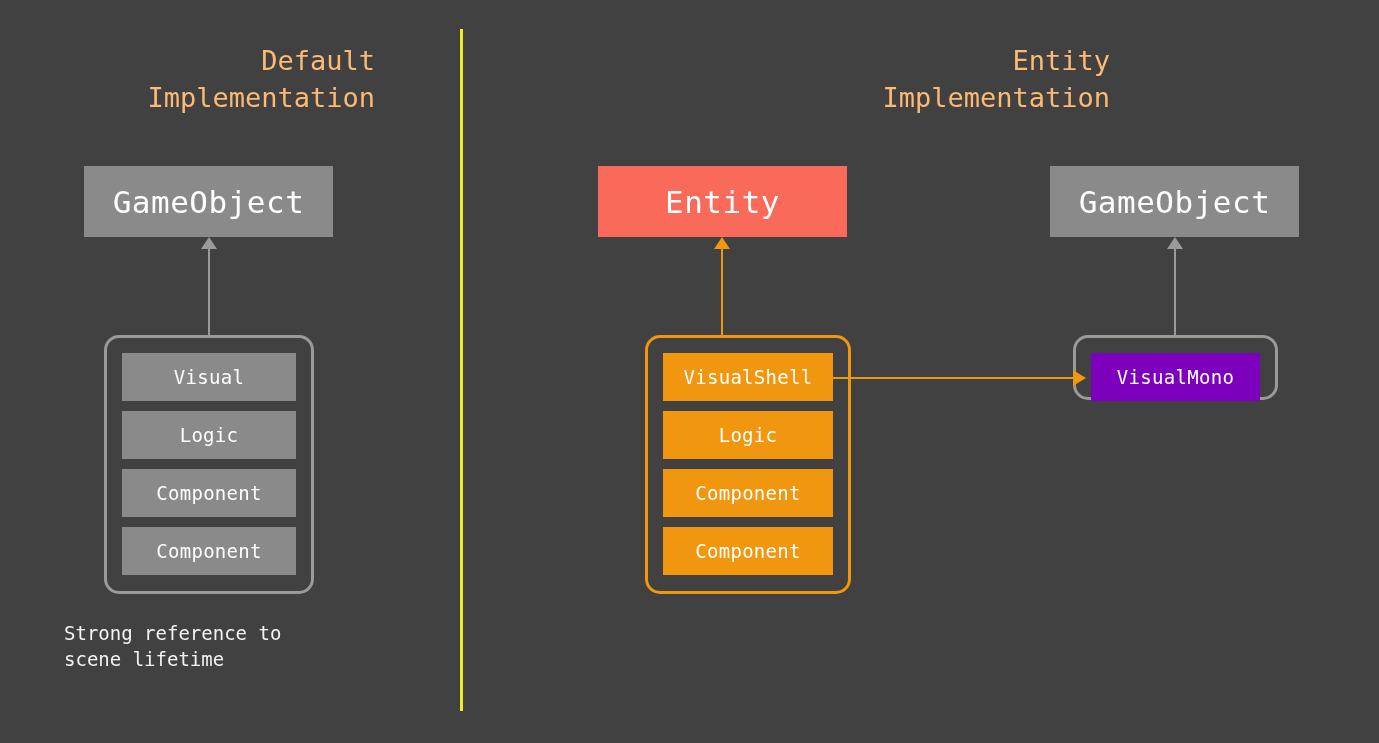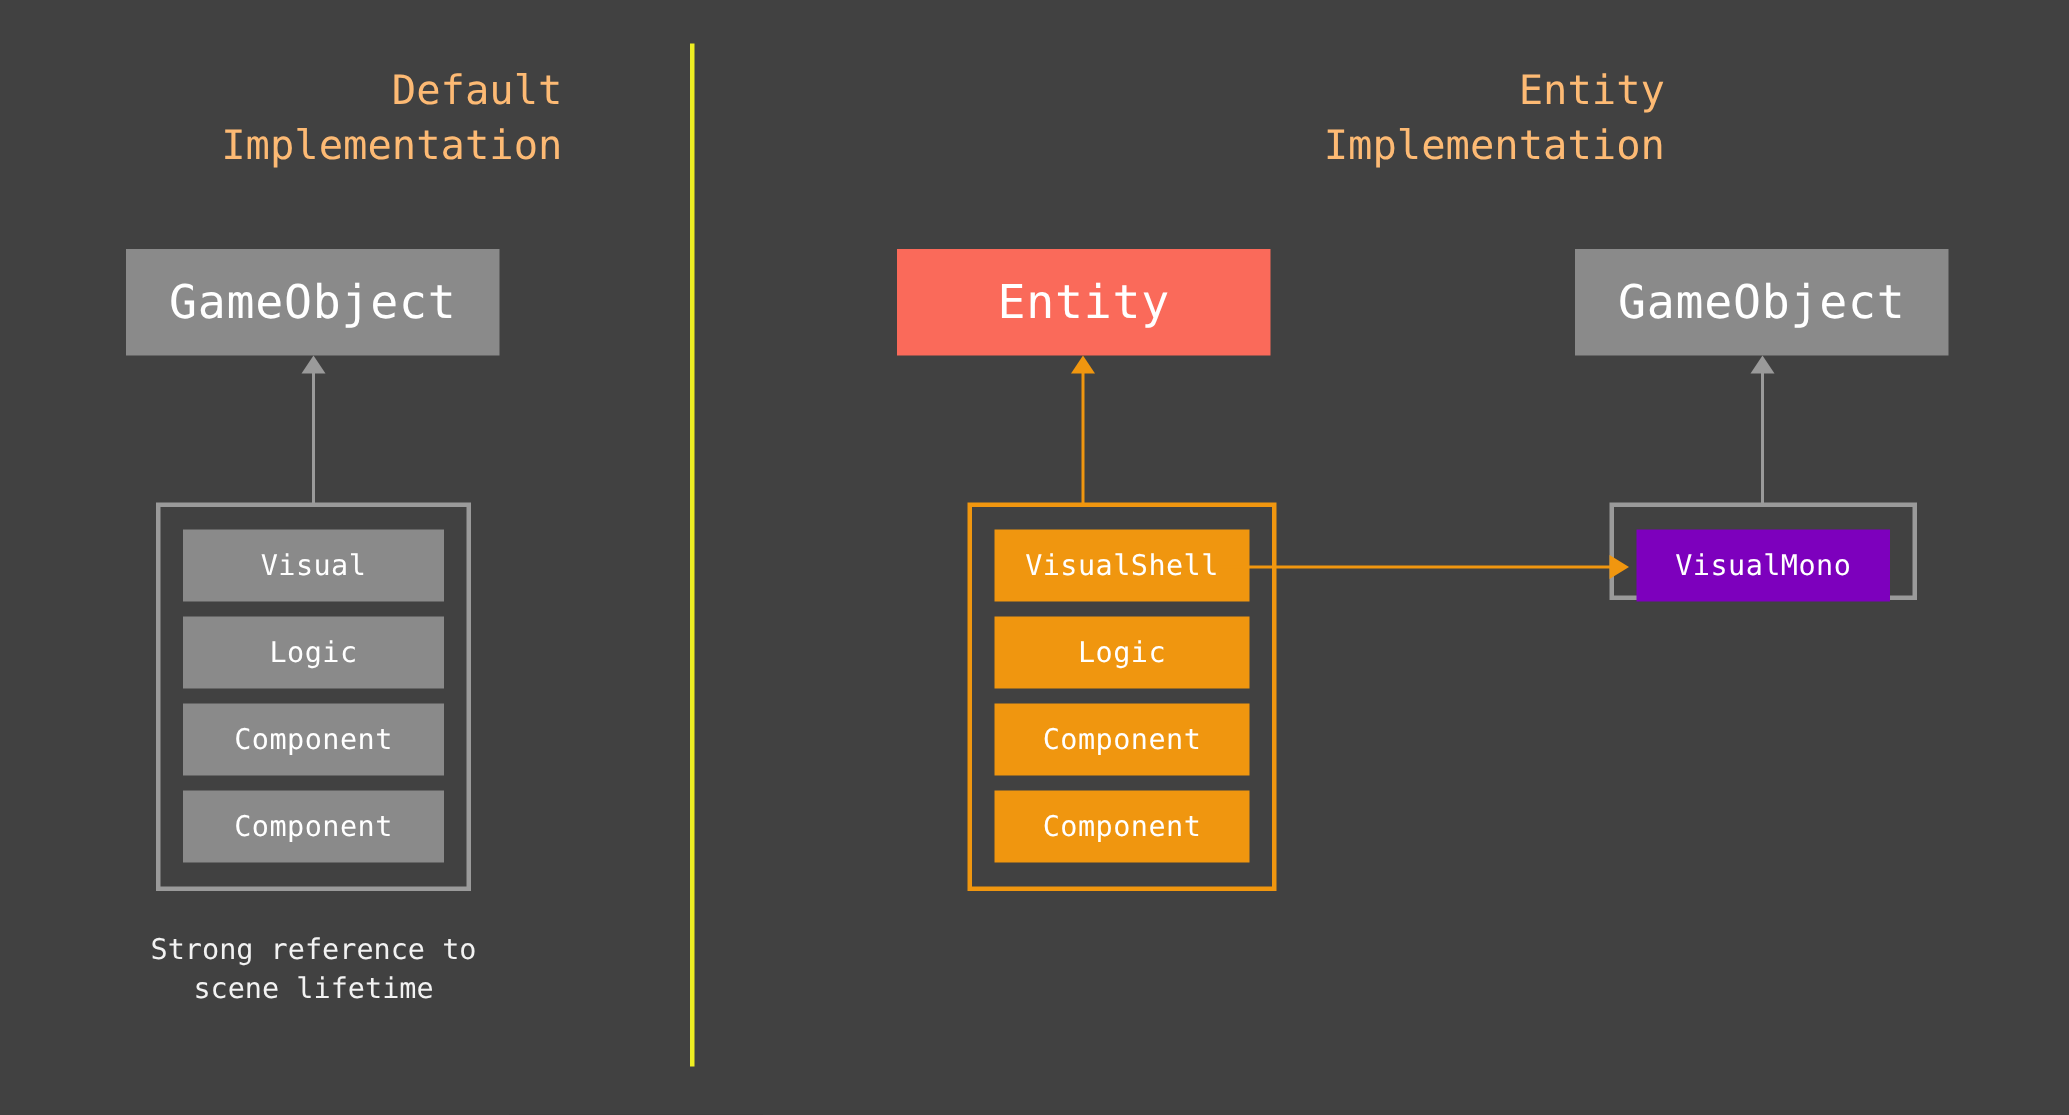--- a/index.html
+++ b/index.html
@@ -48,20 +48,21 @@
     letter-spacing: 0.5px;
   }
   #gameobject-left  { left: 84px;  top: 166px; width: 249px; height: 71px; background: #8a8a8a; }
   #entity-box       { left: 598px; top: 166px; width: 249px; height: 71px; background: #fa6a5a; }
   #gameobject-right { left: 1050px;top: 166px; width: 249px; height: 71px; background: #8a8a8a; }
 
   
   .container-box {
     position: absolute;
     box-sizing: border-box;
+    border-radius: 15px;
   }
   #container-left  { left: 104px; top: 335px; width: 210px; height: 259px; border: 3px solid #9a9a9a; }
   #container-mid   { left: 620px; top: 335px; width: 206px; height: 259px; border: 3px solid #f0960f; margin-left: 25px; }
   #container-right { left: 1073px;top: 335px; width: 205px; height: 65px;  border: 3px solid #9a9a9a; }
 
   .slot-stack {
     position: absolute;
     left: 15px;
     top: 15px;
     right: 15px;
@@ -123,21 +124,20 @@
     border-bottom: 8px solid transparent;
     border-left: 13px solid #f0960f;
   }
 
   
   .caption {
     position: absolute;
     color: #f2f2f2;
     font-size: 19px;
     line-height: 26px;
-    text-align: center;
     white-space: pre-line;
   }
   #caption-left  { left: 64px;  top: 620px; width: 290px; }
   #caption-right { left: 575px; top: 620px; width: 296px; }
 </style>
 </head>
 <body>
 
 <div id="canvas">
 

